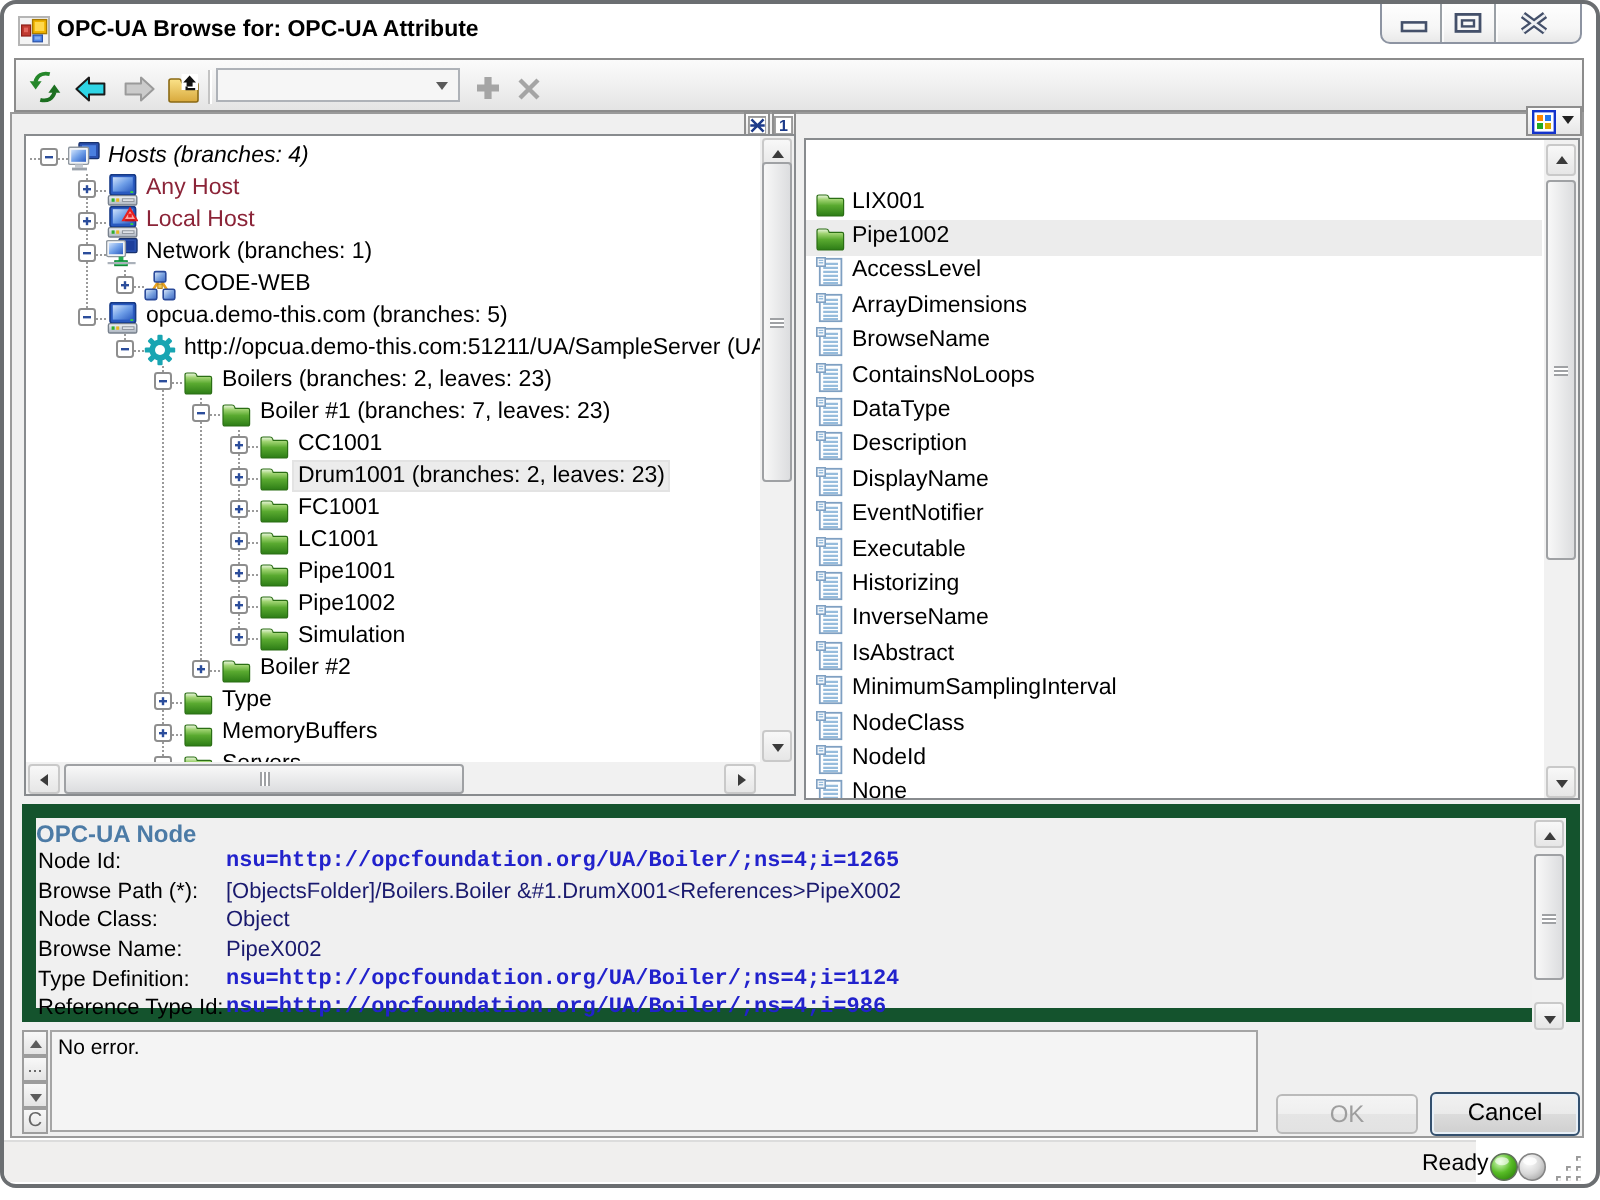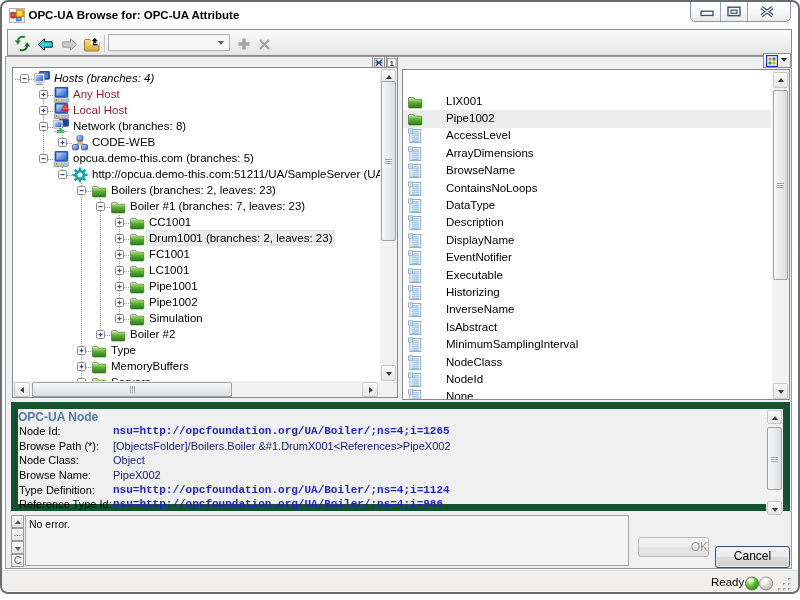--- a/index.html
+++ b/index.html
@@ -36,21 +36,21 @@
 .ttx { position:absolute; height:14px; line-height:14px; white-space:nowrap; color:#000; padding:0 2px; }
 .tit { font-style:italic; }
 .trd { color:#8b2438; }
 .tselx { background:#ececec; box-shadow:0 0 0 1px #e3e3e3; }
 
 
 #listc { position:absolute; left:0; top:0; width:368px; height:329px; overflow:hidden; font-size:11.5px; }
 #lhead { position:absolute; left:0; top:0; width:368px; height:22px; background:linear-gradient(#f8fcfe,#ebf4fb 50%,#ddebf7); border-bottom:1px solid #bad2e6; }
 #lhead .t { position:absolute; left:7px; top:5px; color:#1a1a1a; }
 .lsel { position:absolute; left:0; width:368px; height:17.4px; background:#ececec; }
-.ltx { position:absolute; white-space:nowrap; color:#000;margin-left:20px; }
+.ltx { position:absolute; white-space:nowrap; color:#000; }
 
 
 .sb { position:absolute; background:#f1f1f1; }
 .sbtn { position:absolute; background:linear-gradient(#f8f8f8,#e6e6e6); border:1px solid #c9c9c9; border-radius:2px; }
 .thumbv { position:absolute; background:linear-gradient(to right,#f8f8f8,#dcdddf); border:1px solid #9fa1a4; border-radius:2px; }
 .thumbh { position:absolute; background:linear-gradient(#f8f8f8,#dcdddf); border:1px solid #9fa1a4; border-radius:2px; }
 .gripv { position:absolute; left:3px; right:3px; height:5px; background-image:repeating-linear-gradient(to bottom,#9fa1a4 0 1px,#fff 1px 2px); }
 .griph { position:absolute; top:3px; bottom:3px; width:5px; background-image:repeating-linear-gradient(to right,#9fa1a4 0 1px,#fff 1px 2px); }
 .tri { position:absolute; width:0; height:0; }
 
@@ -61,25 +61,25 @@
 .ival { position:absolute; white-space:nowrap; }
 .nv { color:#1a1a6e; }
 .mono { font-family:"Liberation Mono",monospace; font-size:11px; font-weight:bold; color:#2222cc; }
 
 
 .ebtn { position:absolute; left:5px; width:13px; height:13px; background:linear-gradient(#f8f8f8,#e4e4e4); border:1px solid #9d9d9d; }
 #errbox { position:absolute; left:19px; top:458px; width:604px; height:51px; background:#f4f4f4; border:1px solid #a5a5a5; font-size:10.5px; }
 
 
 .btn { position:absolute; font-size:12px; text-align:center; }
-#okbtn { left:632px; top:480px; width:71px; height:20px; background:linear-gradient(#f4f4f4,#efefef 50%,#e5e5e5 50%,#e2e2e2); border:1px solid #bababa; border-radius:3px; color:#9e9e9e; line-height:18px;text-align:right; }
+#okbtn { left:632px; top:490px; width:71px; height:20px; background:linear-gradient(#f4f4f4,#efefef 50%,#e5e5e5 50%,#e2e2e2); border:1px solid #bababa; border-radius:3px; color:#9e9e9e; line-height:18px; }
 #cancelbtn { left:709px; top:489px; width:75px; height:22px; background:linear-gradient(#f1f1f1,#eaeaea 50%,#dcdcdc 50%,#cfcfcf); border:1.5px solid #34506e; border-radius:3px; color:#000; line-height:19px; box-shadow:inset 0 0 0 1px #e8f0f8; }
 
 
-#status { position:absolute; left:0px; top:568px; width:796px; height:21px; background:#f0efee; border-top:1px solid #dcdcdc; font-size:11.5px; }
+#status { position:absolute; left:0px; top:568px; width:736px; height:21px; background:#f0efee; border-top:1px solid #dcdcdc; font-size:11.5px; }
 </style></head>
 <body>
 <div id="win">
 
   <svg width="0" height="0" style="position:absolute">
   <defs>
     <linearGradient id="g-scr" x1="0" y1="0" x2="1" y2="1">
       <stop offset="0" stop-color="#cfe2fb"></stop>
           <stop offset="0.5" stop-color="#6f9fe8"></stop>
           <stop offset="1" stop-color="#2c5cc0"></stop>
@@ -295,21 +295,21 @@
           </svg>
 <div class="ttx trd" style="left:58px;top:34.5px">Local Host</div>
 <div class="hl" style="left:35px;top:58.5px;width:5.5px"></div>
 <svg class="expd" style="left:25.5px;top:54.0px" viewBox="0 0 9 9">
             <rect x="0.5" y="0.5" width="8" height="8" rx="1.2" fill="#fff" stroke="#8e8e8e"></rect>
             <rect x="2.5" y="4" width="4" height="1.2" fill="#2b4d9b"></rect>
           </svg>
 <svg class="ic16" style="left:39.5px;top:50.5px">
             <use href="#i-net"></use>
           </svg>
-<div class="ttx" style="left:58px;top:50.5px">Network (branches: 8)</div>
+<div class="ttx" style="left:58px;top:50.5px">Network (branches: 1)</div>
 <div class="hl" style="left:54px;top:74.5px;width:5.5px"></div>
 <svg class="expd" style="left:44.5px;top:70.0px" viewBox="0 0 9 9">
             <rect x="0.5" y="0.5" width="8" height="8" rx="1.2" fill="#fff" stroke="#8e8e8e"></rect>
             <rect x="2.5" y="4" width="4" height="1.2" fill="#2b4d9b"></rect>
             <rect x="3.9" y="2.6" width="1.2" height="4" fill="#2b4d9b"></rect>
           </svg>
 <svg class="ic16" style="left:58.5px;top:66.5px">
             <use href="#i-nodes"></use>
           </svg>
 <div class="ttx" style="left:77px;top:66.5px">CODE-WEB</div>

